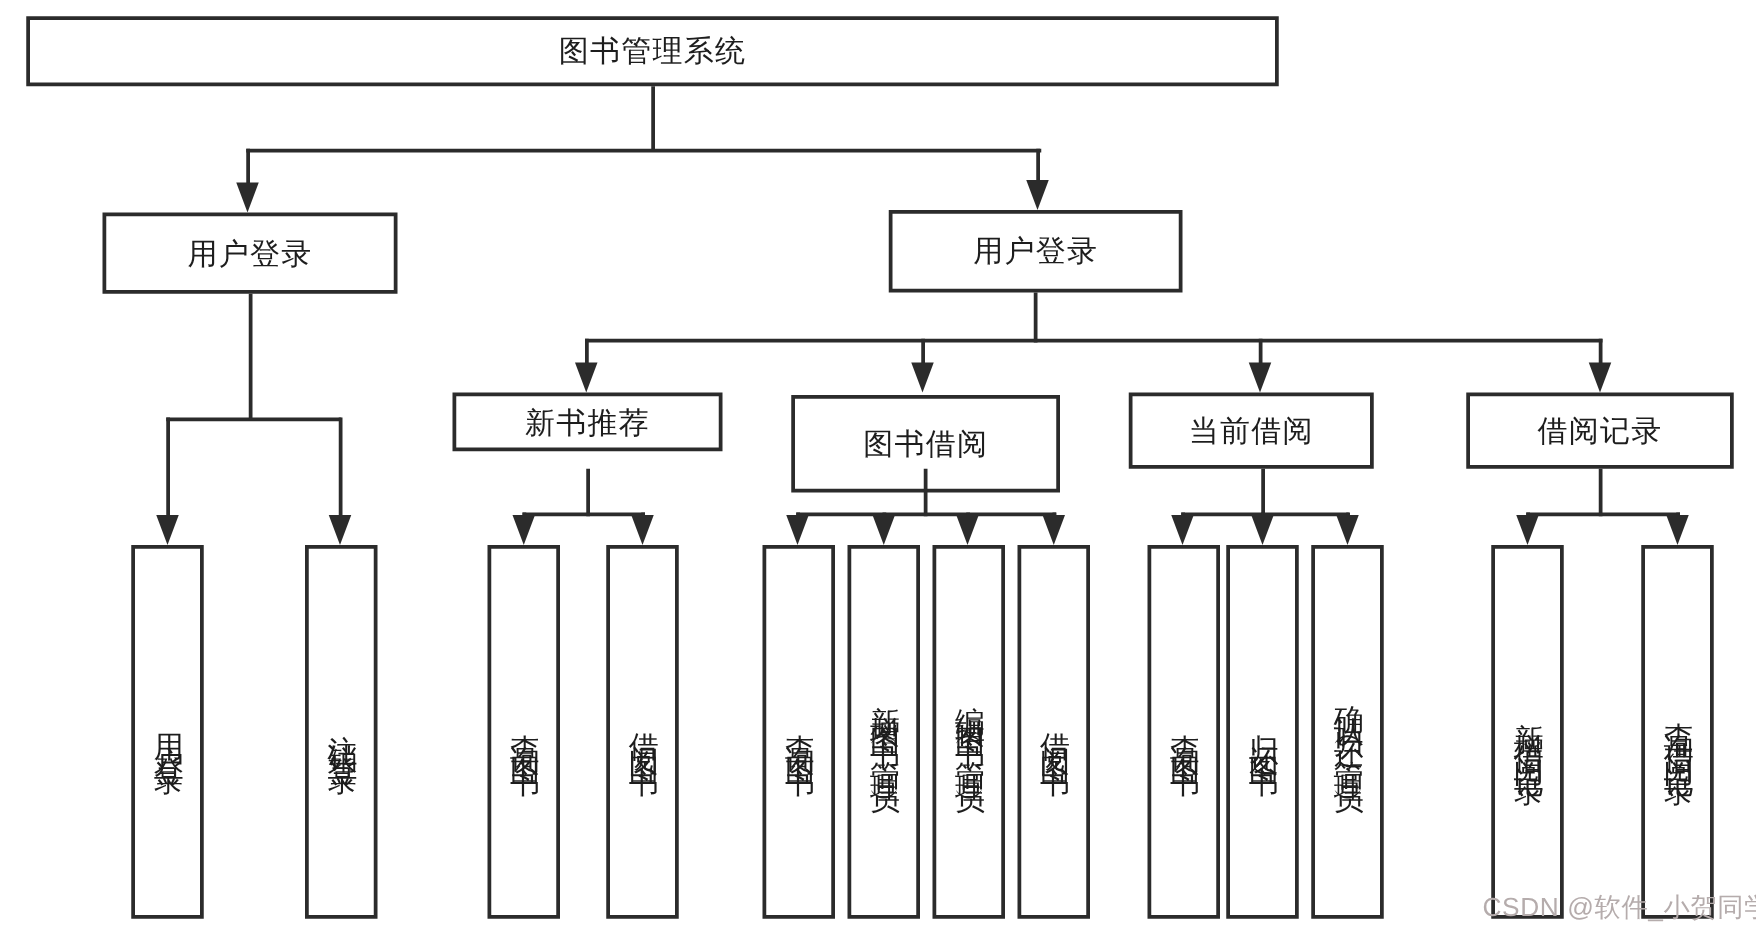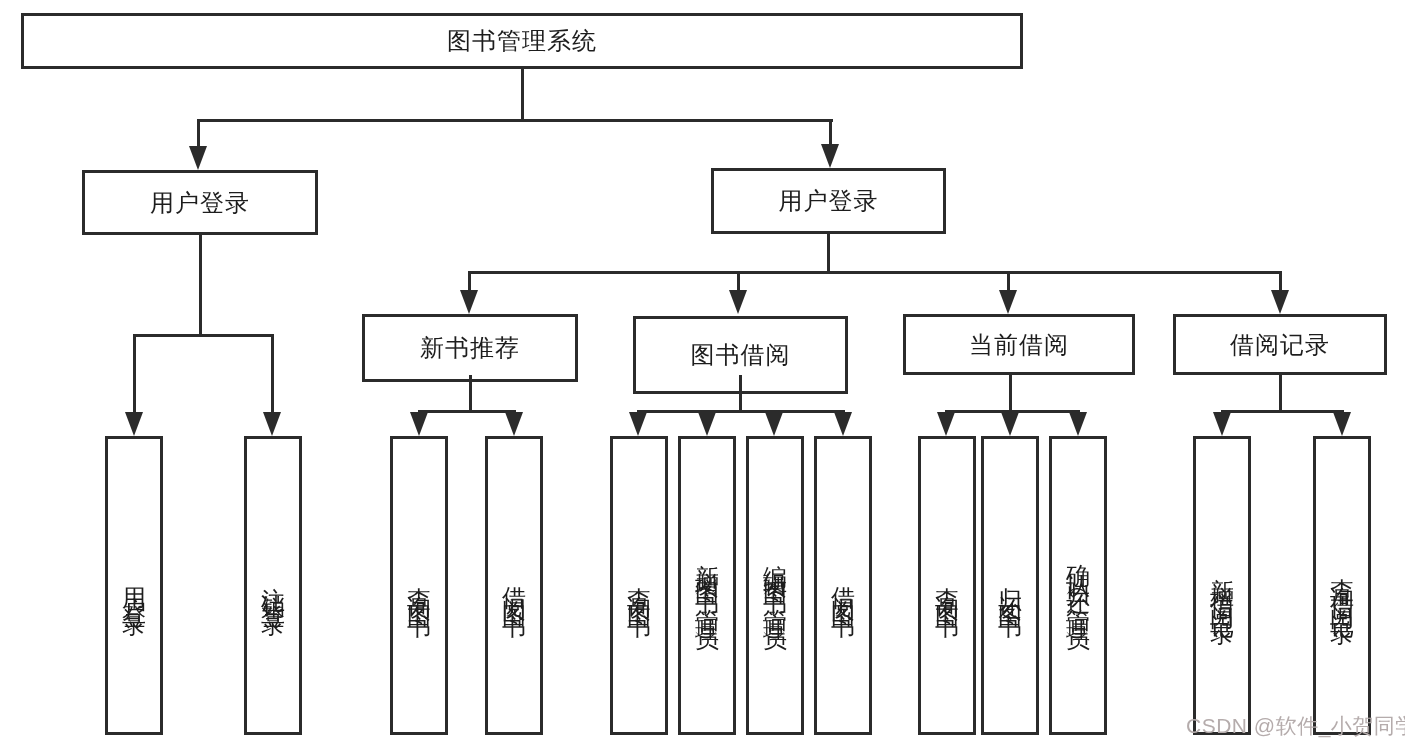--- a/index.html
+++ b/index.html
@@ -53,25 +53,25 @@
 <body>
 
 <div class="stage">
 
   <div class="node" style="left:21px;top:13px;width:1002px;height:56px">图书管理系统</div>
 
   <div class="node" style="left:82px;top:170px;width:236px;height:65px">用户登录</div>
 
   <div class="node" style="left:711px;top:168px;width:235px;height:66px">用户登录</div>
 
-  <div class="node" style="left:362px;top:314px;width:216px;height:68px">新书推荐</div>
+  <div class="node" style="left:362px;top:314px;width:216px;height:47px">新书推荐</div>
 
   <div class="node" style="left:633px;top:316px;width:215px;height:78px">图书借阅</div>
 
-  <div class="node" style="left:903px;top:314px;width:232px;height:61px">当前借阅</div>
+  <div class="node" style="left:903px;top:314px;width:196px;height:61px">当前借阅</div>
 
   <div class="node" style="left:1173px;top:314px;width:214px;height:61px">借阅记录</div>
 
   <div class="node vnode" style="left:105px;top:436px;width:58px;height:299px">用户登录</div>
 
   <div class="node vnode" style="left:244px;top:436px;width:58px;height:299px">注销登录</div>
 
   <div class="node vnode" style="left:390px;top:436px;width:58px;height:299px">查询图书</div>
 
   <div class="node vnode" style="left:485px;top:436px;width:58px;height:299px">借阅图书</div>

